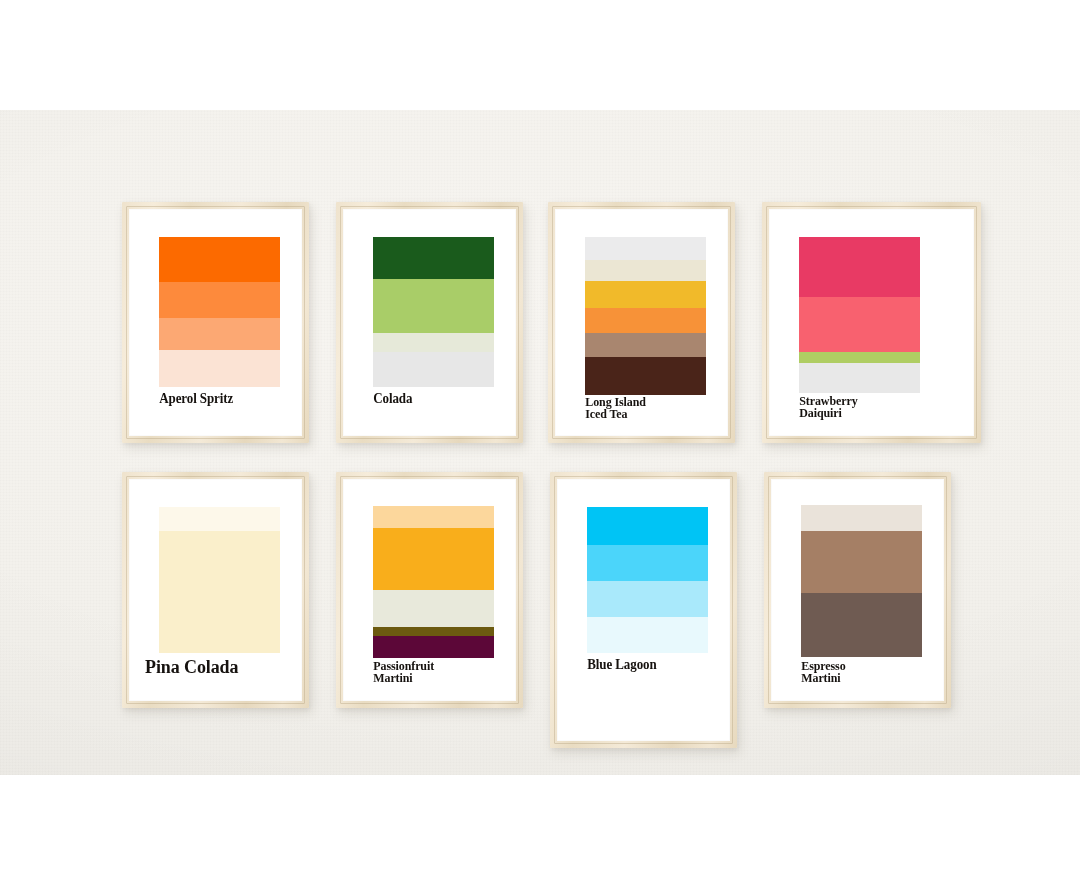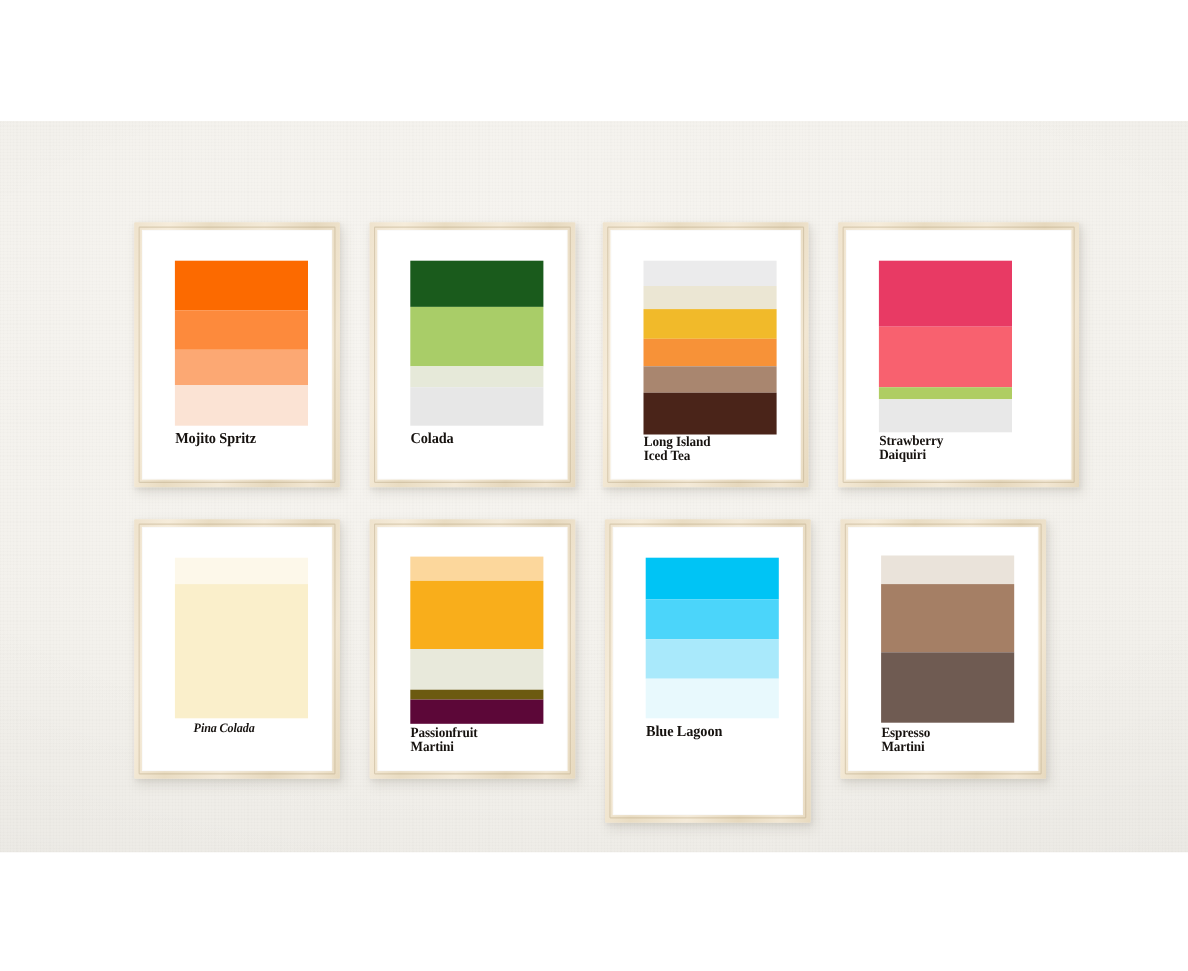--- a/index.html
+++ b/index.html
@@ -128,21 +128,21 @@
   <div id="frames-layer">
       <div class="frame" style="left: 122px; top: 202px; width: 187px; height: 241px;">
         <div class="mat">
           <div class="poster">
             <div class="swatch-stack" style="left: 30.275px; top: 28.375px; width: 120.235px; height: 149.82px;">
               <div class="swatch-band" style="background: rgb(252, 106, 0); flex: 0.3 0 0px;"></div>
               <div class="swatch-band" style="background: rgb(253, 138, 60); flex: 0.235 0 0px;"></div>
               <div class="swatch-band" style="background: rgb(252, 168, 115); flex: 0.215 0 0px;"></div>
               <div class="swatch-band" style="background: rgb(251, 227, 212); flex: 0.25 0 0px;"></div>
             </div>
-            <div class="poster-label" style="left: 30.275px; top: 181.6px; font-size: 13px;">Mojito Spritz</div>
+            <div class="poster-label" style="left: 30.275px; top: 181.6px; font-size: 13px;">Aperol Spritz</div>
           </div>
         </div>
       </div>
       <div class="frame" style="left: 336px; top: 202px; width: 187px; height: 241px;">
         <div class="mat">
           <div class="poster">
             <div class="swatch-stack" style="left: 30.275px; top: 28.375px; width: 120.235px; height: 149.82px;">
               <div class="swatch-band" style="background: rgb(26, 91, 28); flex: 0.275 0 0px;"></div>
               <div class="swatch-band" style="background: rgb(169, 205, 104); flex: 0.365 0 0px;"></div>
               <div class="swatch-band" style="background: rgb(230, 233, 217); flex: 0.125 0 0px;"></div>
@@ -182,21 +182,21 @@
           </div>
         </div>
       </div>
       <div class="frame" style="left: 122px; top: 472px; width: 187px; height: 236px;">
         <div class="mat">
           <div class="poster">
             <div class="swatch-stack" style="left: 30.275px; top: 27.75px; width: 120.235px; height: 146.52px;">
               <div class="swatch-band" style="background: rgb(253, 248, 234); flex: 0.165 0 0px;"></div>
               <div class="swatch-band" style="background: rgb(250, 239, 203); flex: 0.835 0 0px;"></div>
             </div>
-            <div class="poster-label" style="left: 47px; top: 177.6px; font-size: 11px; font-style: italic;">Pina Colada</div>
+            <div class="poster-label" style="left: 16px; top: 177.6px; font-size: 18px;">Pina Colada</div>
           </div>
         </div>
       </div>
       <div class="frame" style="left: 336px; top: 472px; width: 187px; height: 236px;">
         <div class="mat">
           <div class="poster">
             <div class="swatch-stack" style="left: 30.275px; top: 26.64px; width: 120.235px; height: 152.07px;">
               <div class="swatch-band" style="background: rgb(252, 215, 156); flex: 0.145 0 0px;"></div>
               <div class="swatch-band" style="background: rgb(249, 174, 27); flex: 0.41 0 0px;"></div>
               <div class="swatch-band" style="background: rgb(232, 233, 219); flex: 0.245 0 0px;"></div>

